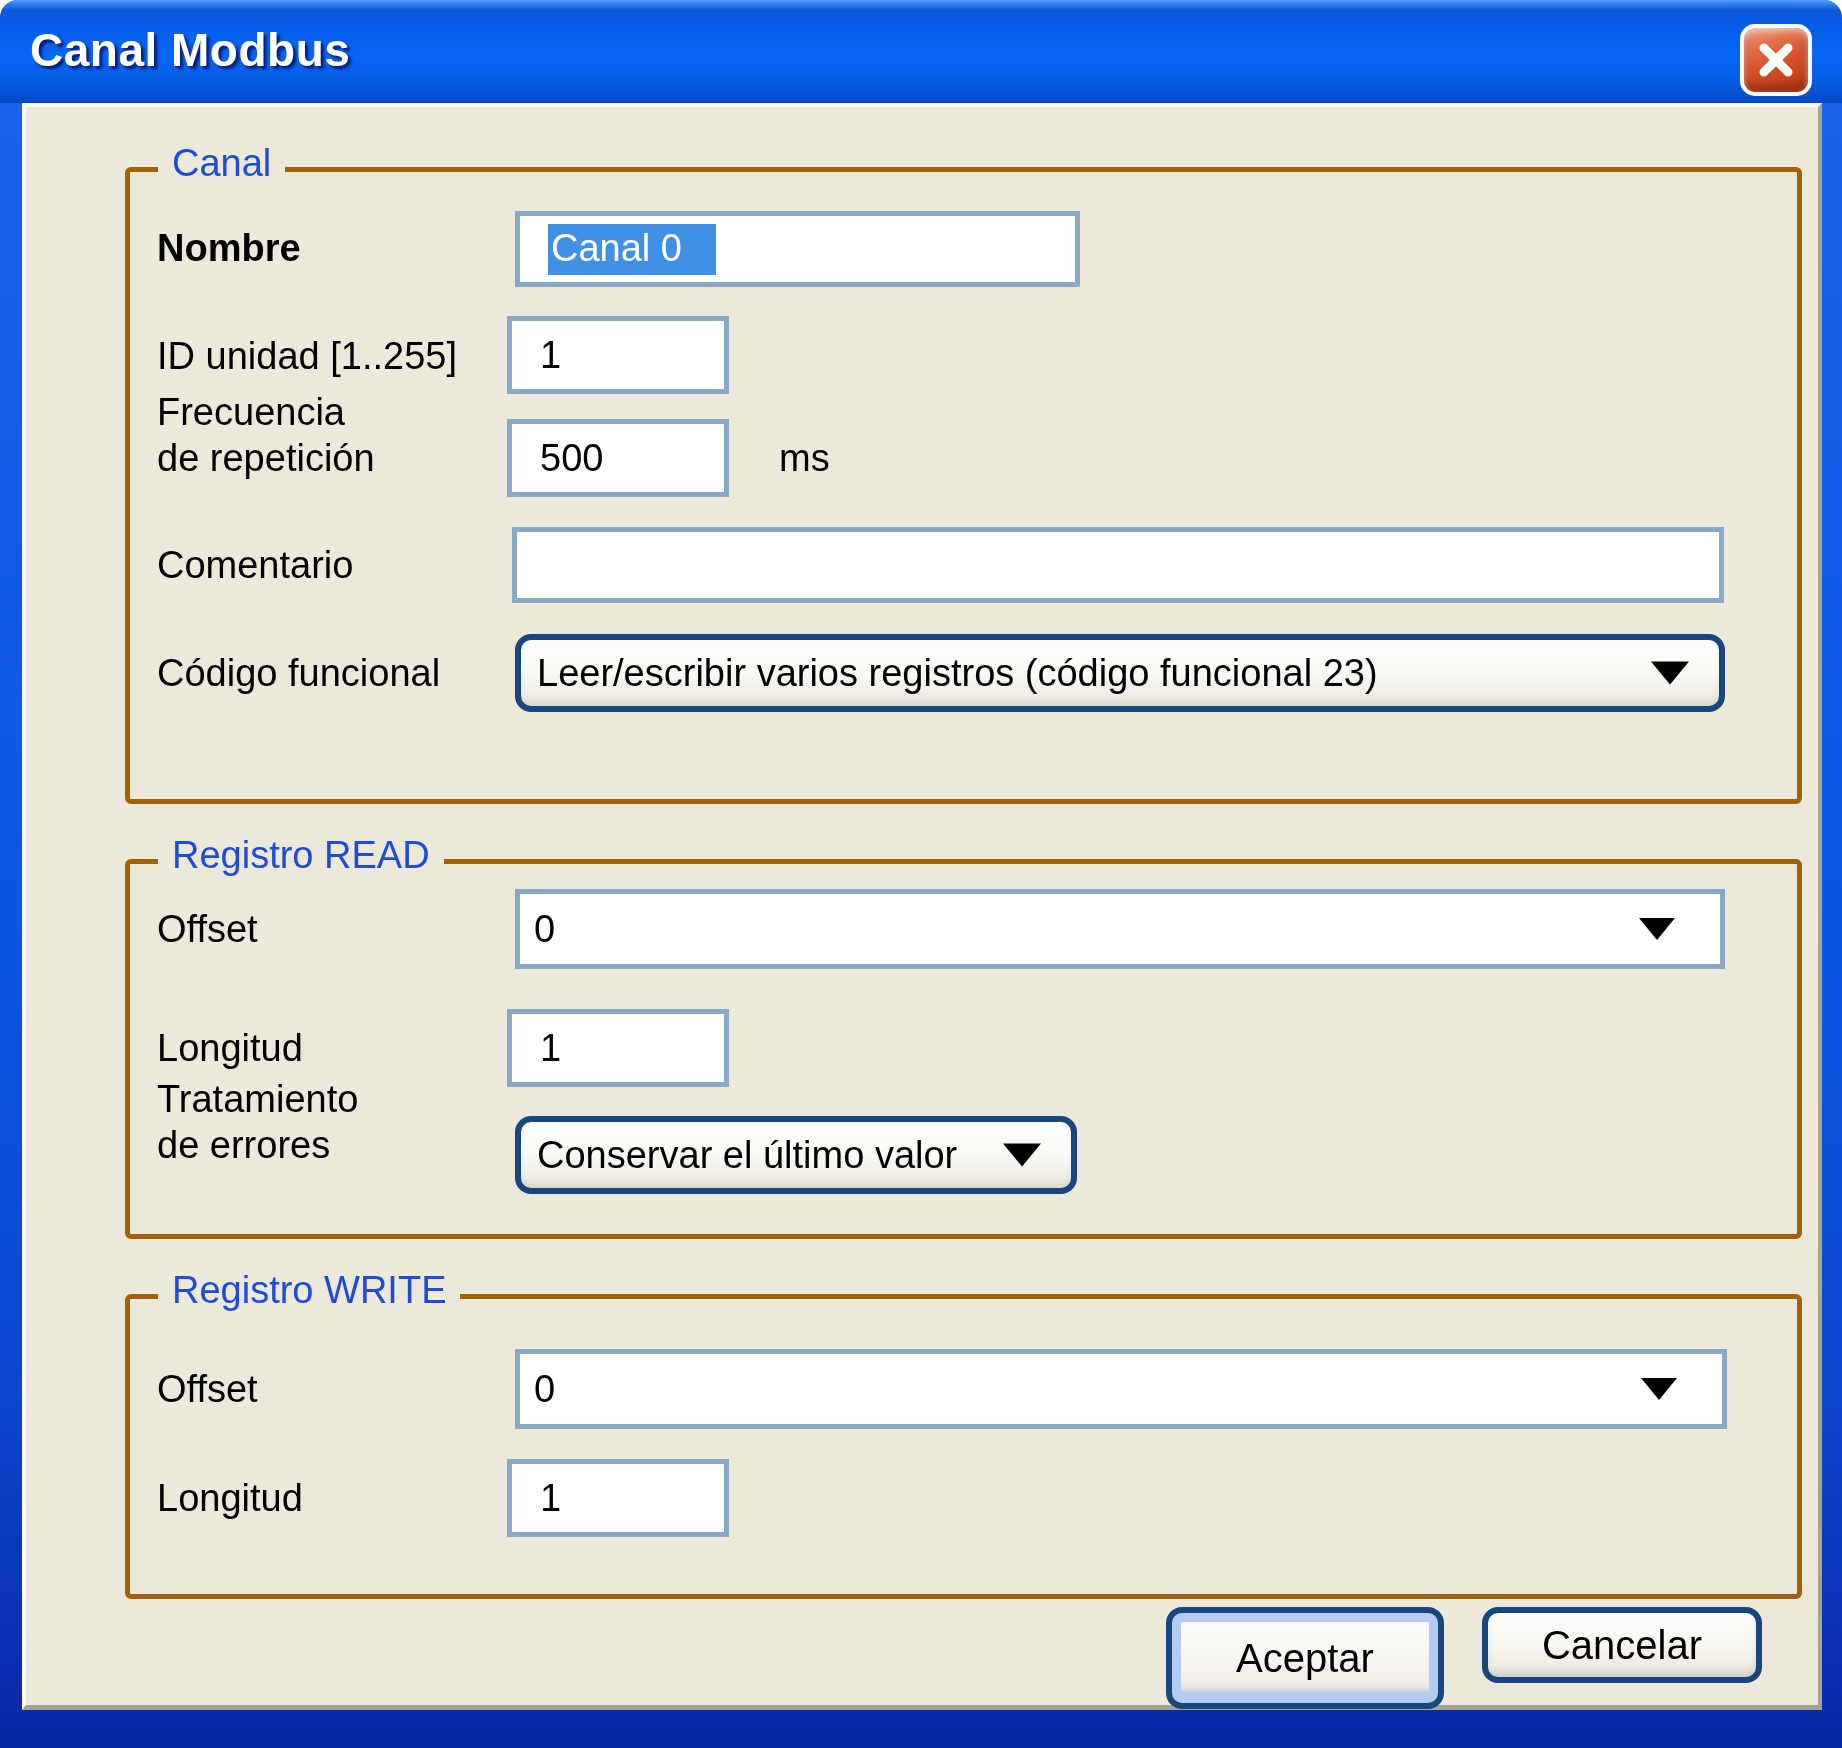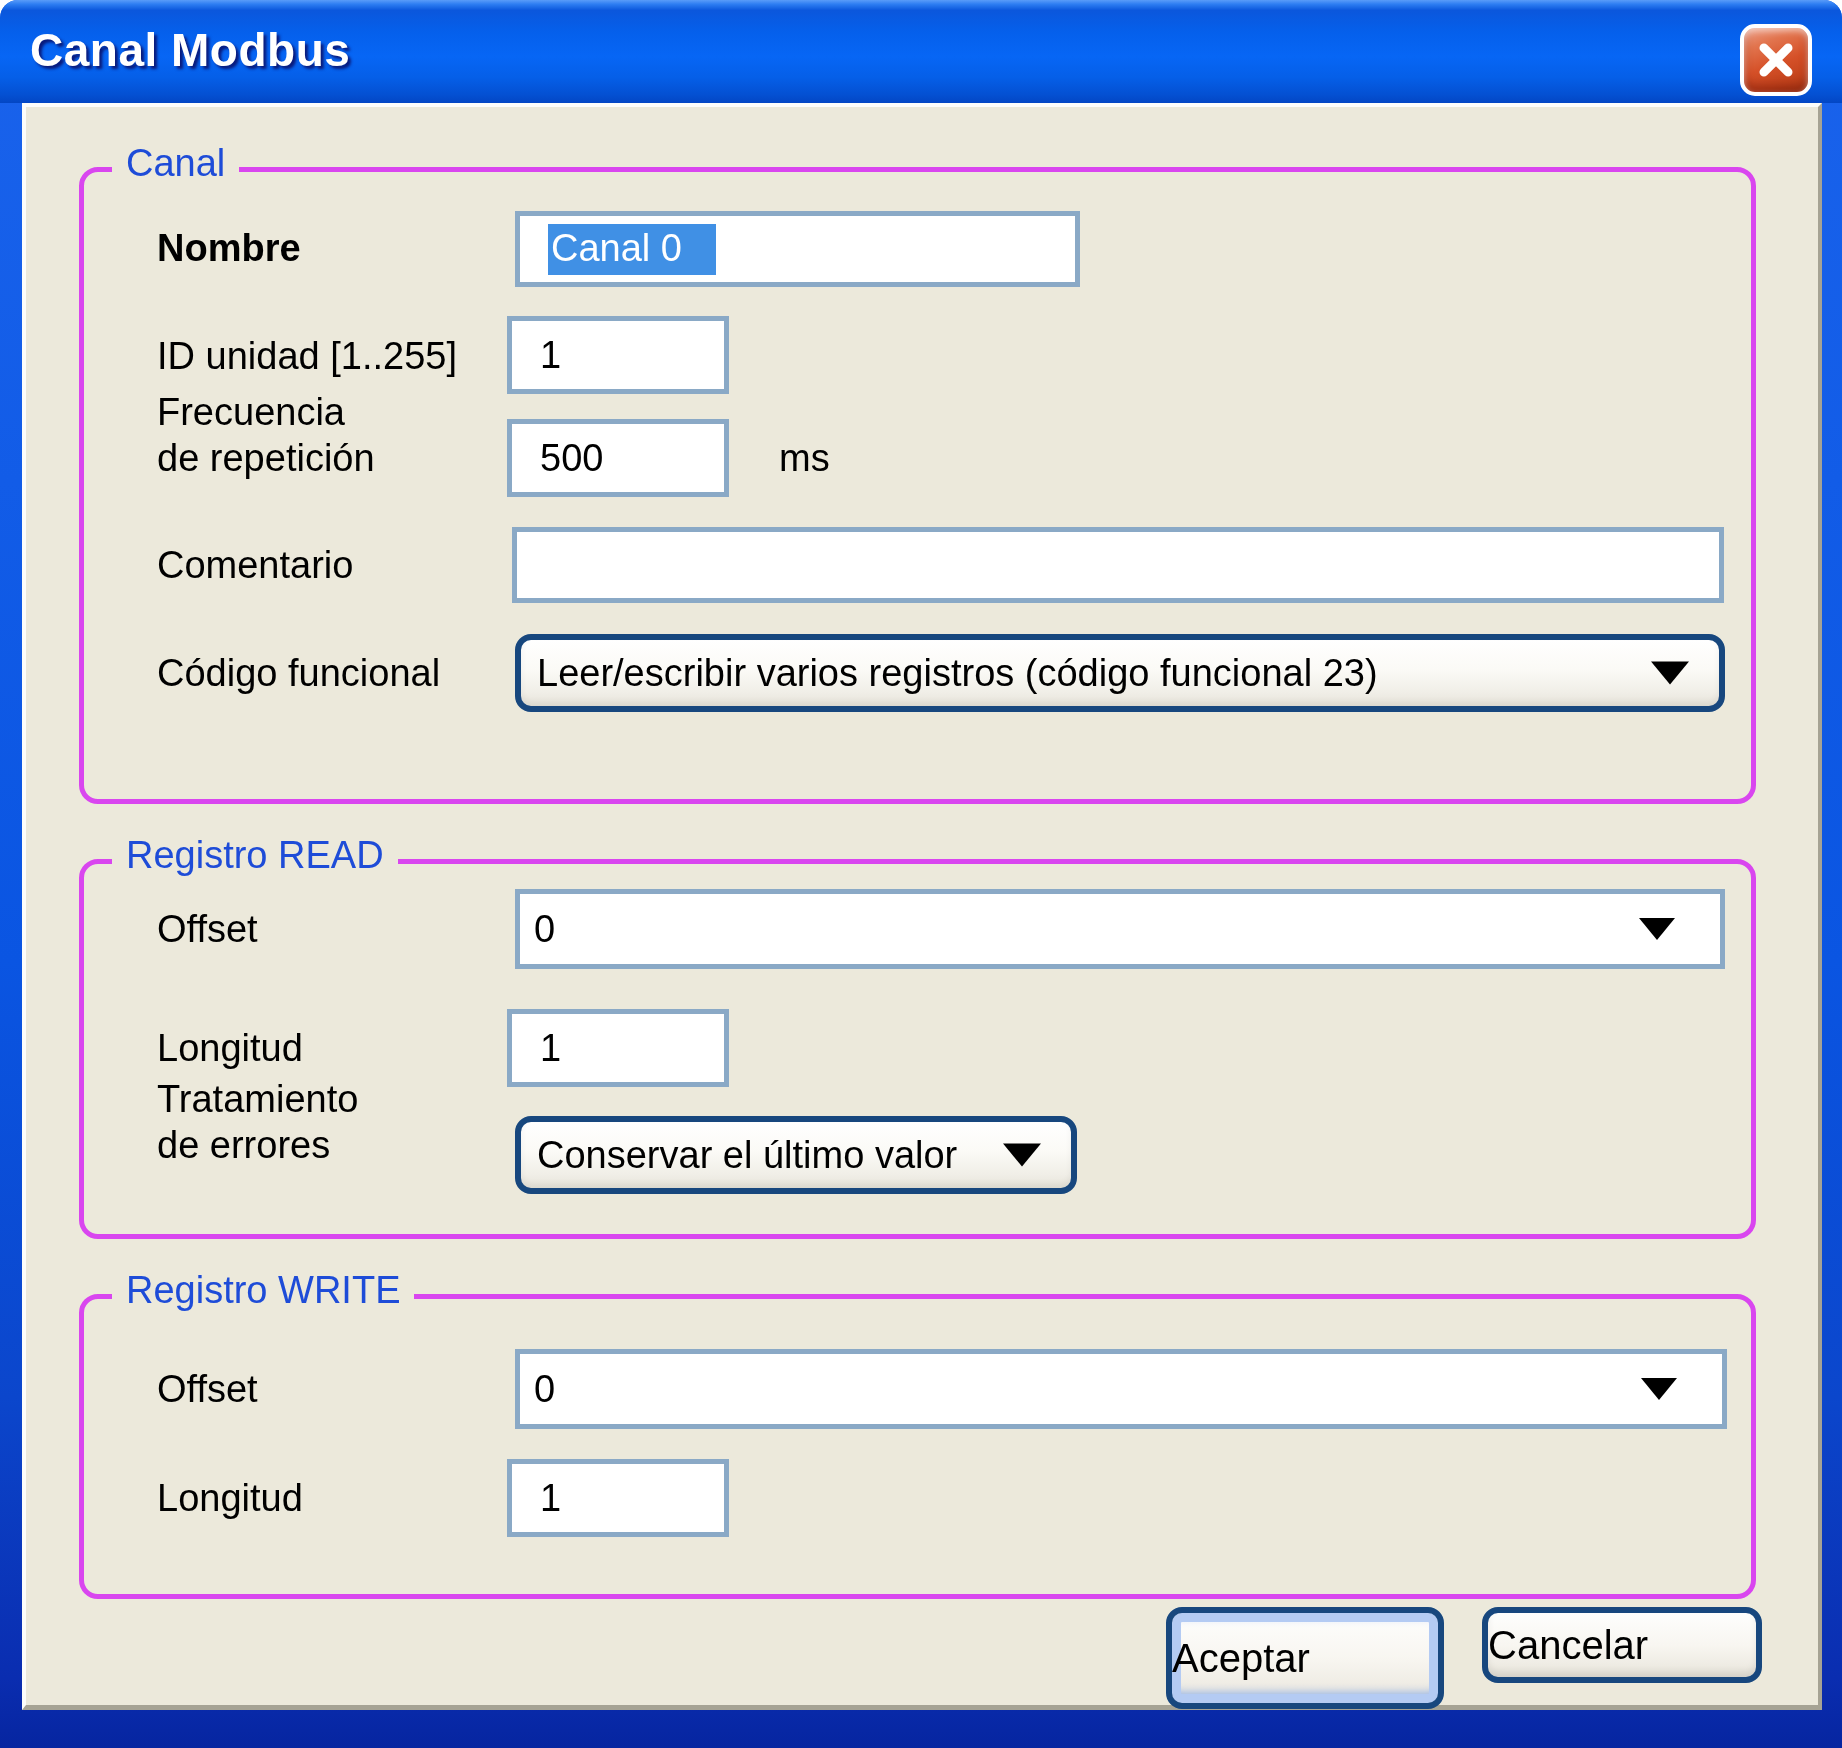--- a/index.html
+++ b/index.html
@@ -24,21 +24,21 @@
     background:linear-gradient(160deg,#eda28b 0%,#e2754f 25%,#d55028 55%,#c2431c 80%,#aa3a16 100%);
     box-shadow:inset 0 3px 6px rgba(255,255,255,.55),inset 0 -7px 10px rgba(100,10,0,.38);
     display:flex;align-items:center;justify-content:center;
   }
   .client{
     position:absolute;left:22px;top:103px;width:1800px;height:1607px;box-sizing:border-box;
     background:#ece9db;
     border-top:4px solid #fdfdfb;border-left:4px solid #fdfdfb;
     border-right:4px solid #a6a394;border-bottom:5px solid #a6a394;
   }
-  .group{position:absolute;border:5px solid #d946ef;border-radius:19px;box-sizing:border-box;}
+  .group{position:absolute;border:5px solid #a16207;border-radius:6px;box-sizing:border-box;margin-left:46px;}
   .group-label{
     position:absolute;top:-30px;left:28px;background:#ece9db;padding:0 14px;
     font-size:38px;color:#1e4cd8;white-space:nowrap;
   }
   .lbl{position:absolute;font-size:38px;color:#000;line-height:46px;white-space:nowrap;}
   .tinput{
     position:absolute;box-sizing:border-box;background:#fff;border:5px solid #8aa9c6;
     display:flex;align-items:center;padding-left:28px;font-size:38px;color:#000;overflow:hidden;
   }
   .sel{background:#4090e5;color:#fff;padding:3px 34px 5px 3px;white-space:pre;}
@@ -58,21 +58,21 @@
     box-shadow:inset 0 -4px 6px rgba(0,0,0,.06);white-space:nowrap;overflow:hidden;
   }
   .flat .arrow{
     position:absolute;right:30px;top:50%;transform:translateY(-50%);
     width:0;height:0;border-left:19px solid transparent;border-right:19px solid transparent;
     border-top:23px solid #000;
   }
   .btn{
     position:absolute;box-sizing:border-box;border:6px solid #17477e;border-radius:16px;
     background:linear-gradient(180deg,#fefefd 0%,#f8f6f1 50%,#efece4 80%,#e5e2d8 100%);
-    display:flex;align-items:center;justify-content:flex-start;font-size:40px;color:#000;cursor:pointer;
+    display:flex;align-items:center;justify-content:center;font-size:40px;color:#000;cursor:pointer;
     box-shadow:inset 0 -5px 7px rgba(0,0,0,.08);
   }
   .btn.default{
     box-shadow:inset 0 0 0 9px #b4cbf3, inset 0 -14px 10px -4px #8fb0e8, inset 0 14px 10px -8px #d6e2fa;
   }
 </style>
 </head>
 <body>
 
 <div class="window">

